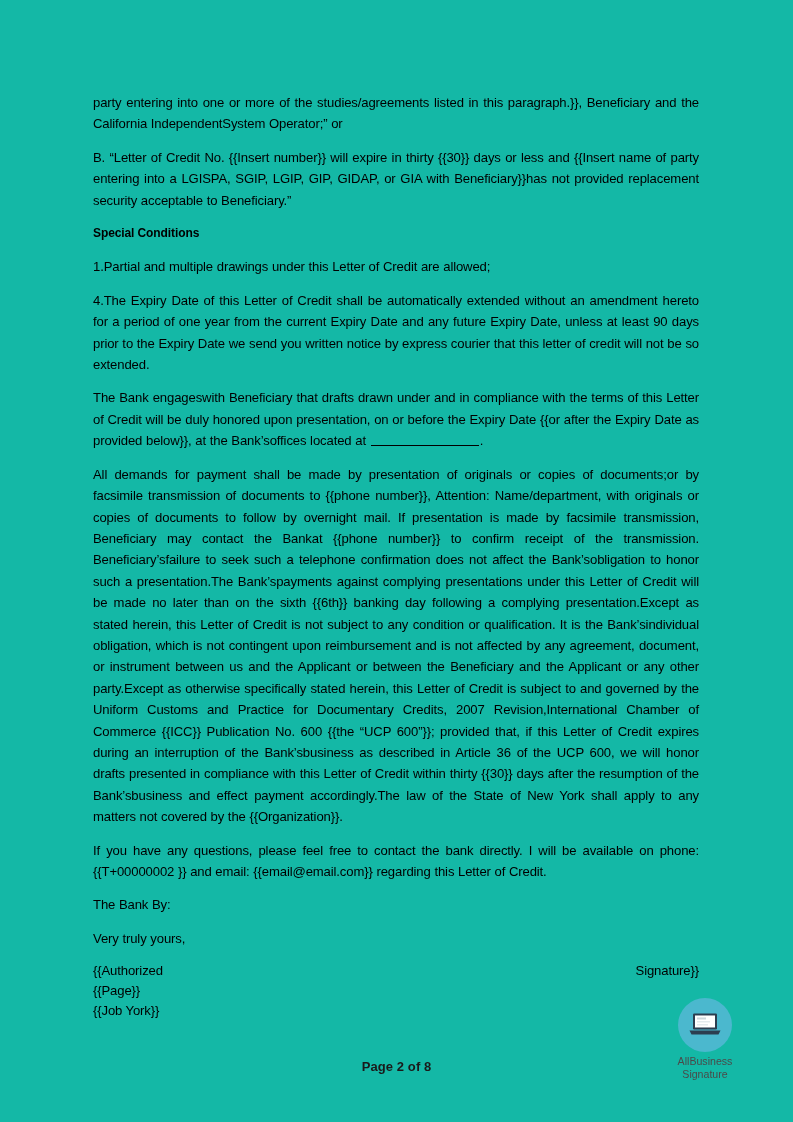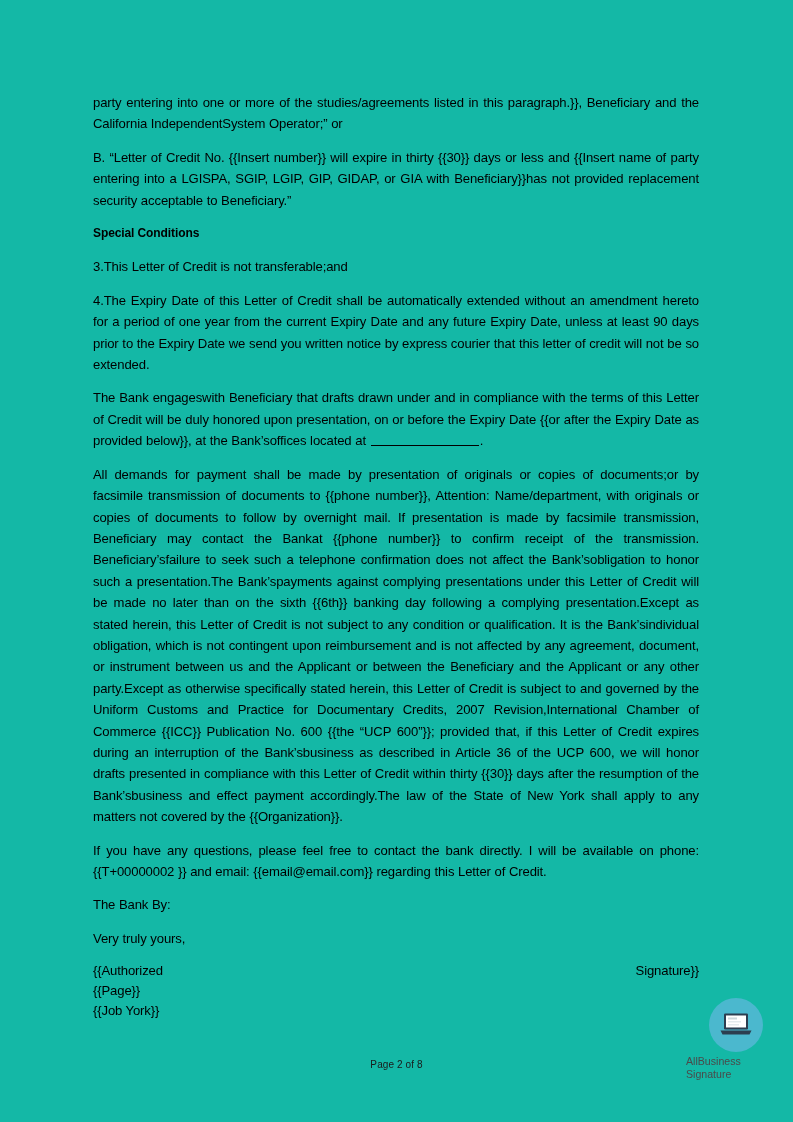--- a/index.html
+++ b/index.html
@@ -86,31 +86,33 @@
     display: block;
   }
 
   
   #footer-pagenum {
     position: absolute;
     left: 0;
     right: 0;
     top: 1059px;
     text-align: center;
-    font-size: 10px;
+    font-size: 13px;
     letter-spacing: 0.1px;
     color: #1a1a1a;
+    font-weight: bold;
   }
 
   
   #logo {
     position: absolute;
-    left: 686px;
+    left: 655px;
     top: 998px;
     width: 100px;
+    text-align: center;
   }
   .logo-circle {
     width: 54px;
     height: 54px;
     border-radius: 50%;
     background: #4bb8ce;
     margin: 0 auto;
     position: relative;
     overflow: hidden;
   }
@@ -137,23 +139,23 @@
 <div id="page">
 
   <div id="content">
 
     <p class="para">party entering into one or more of the studies/agreements listed in this paragraph.}}, Beneficiary and the California IndependentSystem Operator;” or</p>
 
     <p class="para">B.   “Letter of Credit No. {{Insert number}} will expire in thirty {{30}} days or less and {{Insert name of party entering into a LGISPA, SGIP, LGIP, GIP, GIDAP, or GIA with Beneficiary}}has not provided replacement security acceptable to Beneficiary.”</p>
 
     <h2 class="heading">Special Conditions</h2>
 
+    <p class="para last-left">1.Partial and multiple drawings under this Letter of Credit are allowed;</p>
 
 
-    <p class="para last-left">3.This Letter of Credit is not transferable;and</p>
 
     <p class="para">4.The Expiry Date of this Letter of Credit shall be automatically extended without an amendment hereto for a period of one year from the current Expiry Date and any future Expiry Date, unless at least 90 days prior to the Expiry Date we send you written notice by express courier that this letter of credit will not be so extended.</p>
 
     <p class="para"><span>The Bank engageswith Beneficiary that drafts drawn under and in compliance with the terms of this Letter of Credit will be duly honored upon presentation, on or before the Expiry Date {{or after the Expiry Date as provided below}}, at the Bank’soffices located at </span><span class="blank-line"></span><span>.</span></p>
 
     <p class="para">All demands for payment shall be made by presentation of originals or copies of documents;or by facsimile transmission of documents to {{phone number}}, Attention: Name/department, with originals or copies of documents to follow by overnight mail.  If presentation is made by facsimile transmission, Beneficiary may contact the Bankat {{phone number}} to confirm receipt of the transmission. Beneficiary’sfailure to seek such a telephone confirmation does not affect the Bank’sobligation to honor such a presentation.The Bank’spayments against complying presentations under this Letter of Credit will be made no later than on the sixth {{6th}} banking day following a complying presentation.Except as stated herein, this Letter of Credit is not subject to any condition or qualification. It is the Bank’sindividual obligation, which is not contingent upon reimbursement and is not affected  by any agreement, document, or instrument between us and the Applicant or between the Beneficiary and the Applicant or any other party.Except as otherwise specifically stated herein, this Letter of Credit is subject to and governed by the Uniform Customs and Practice for Documentary Credits, 2007 Revision,International Chamber of Commerce {{ICC}} Publication  No. 600 {{the “UCP 600”}}; provided that, if this Letter of Credit expires during an interruption of the Bank’sbusiness as described in Article 36 of the UCP 600, we will honor drafts presented in compliance with this Letter of Credit within thirty {{30}} days after the resumption of the Bank’sbusiness and effect payment accordingly.The law of the State of New York shall apply to any matters not covered by the {{Organization}}.</p>
 
     <p class="para">If you have any questions, please feel free to contact the bank directly. I will be available on phone: {{T+00000002 }} and email: {{email@email.com}} regarding this Letter of Credit.</p>
 
     <p class="para last-left">The Bank By:</p>

